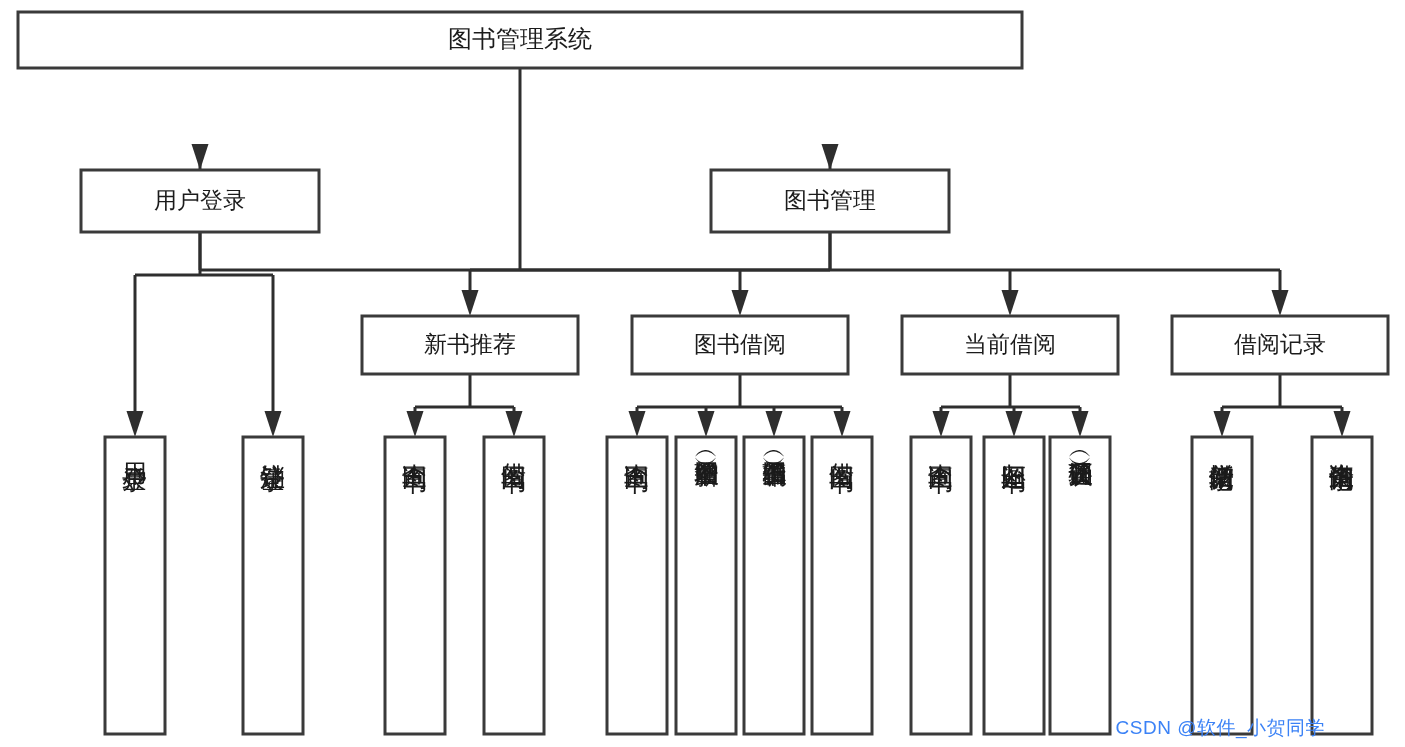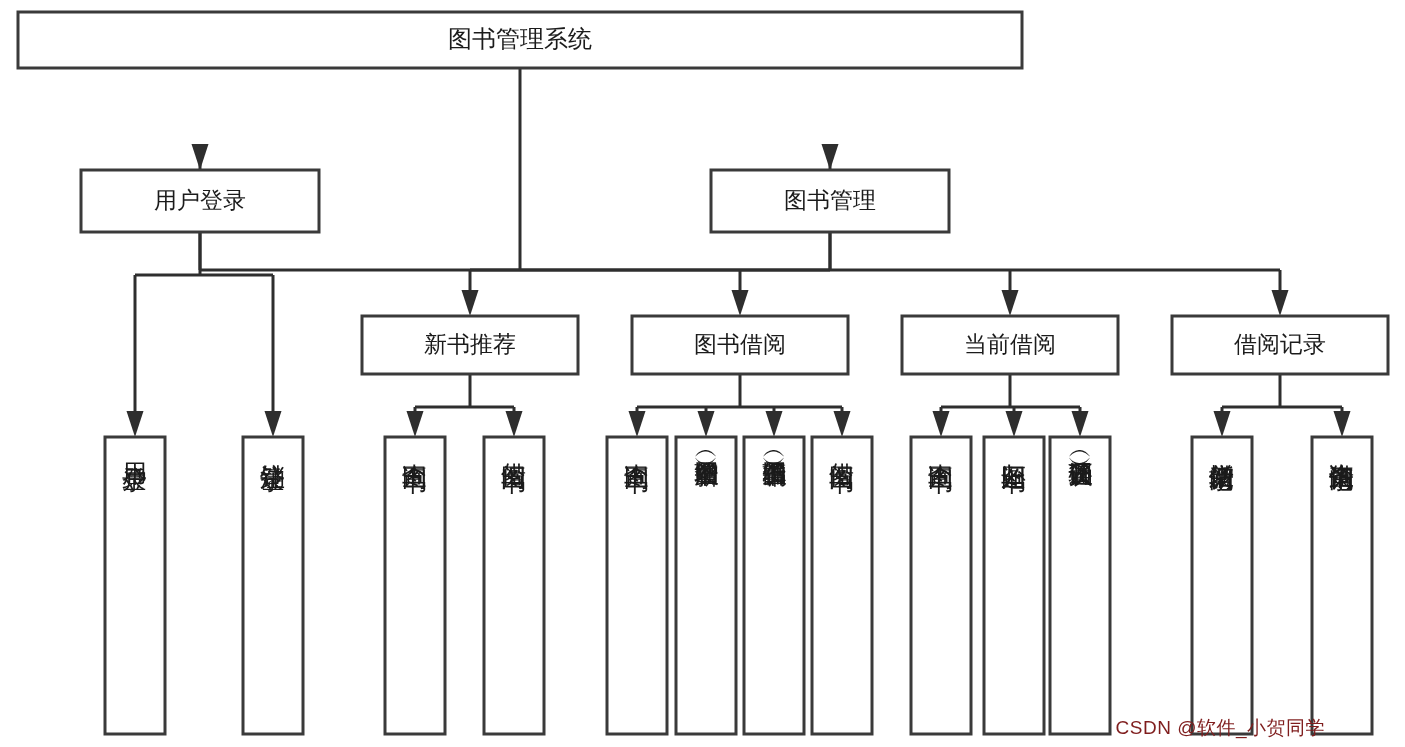--- a/index.html
+++ b/index.html
@@ -70,21 +70,21 @@
     letter-spacing: 2px;
     white-space: nowrap;
     text-align: center;
   }
   #watermark {
     position: absolute;
     right: 12px;
     bottom: 6px;
     font-family: "Liberation Sans", "DejaVu Sans", sans-serif;
     font-size: 19px;
-    color: #7f1d1d;
+    color: #3b82f6;
     white-space: nowrap;
     letter-spacing: 0.5px;
     margin-left: 48px;
   }
 </style>
 </head>
 <body>
 
 <div id="diagram-root">
   <svg id="tree-svg" viewBox="0 0 1405 747">

